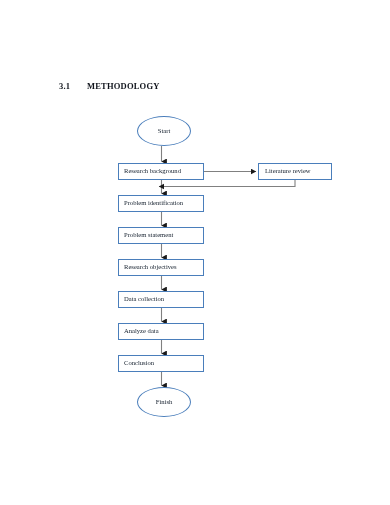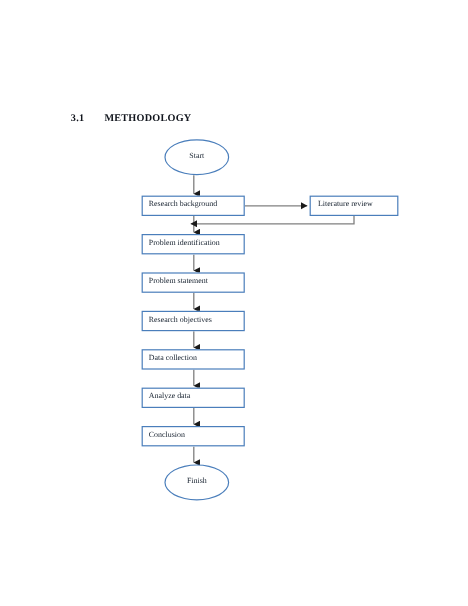--- a/index.html
+++ b/index.html
@@ -23,21 +23,20 @@
     left: 59px;
     top: 81px;
     font-size: 8.5px;
     font-weight: bold;
     letter-spacing: 0.2px;
     white-space: nowrap;
   }
   .heading .num {
     display: inline-block;
     width: 28px;
-    margin-top: 12px;
   }
   .heading .txt {
     display: inline-block;
   }
 
   
   .flow {
     position: absolute;
     left: 0;
     top: 0;

